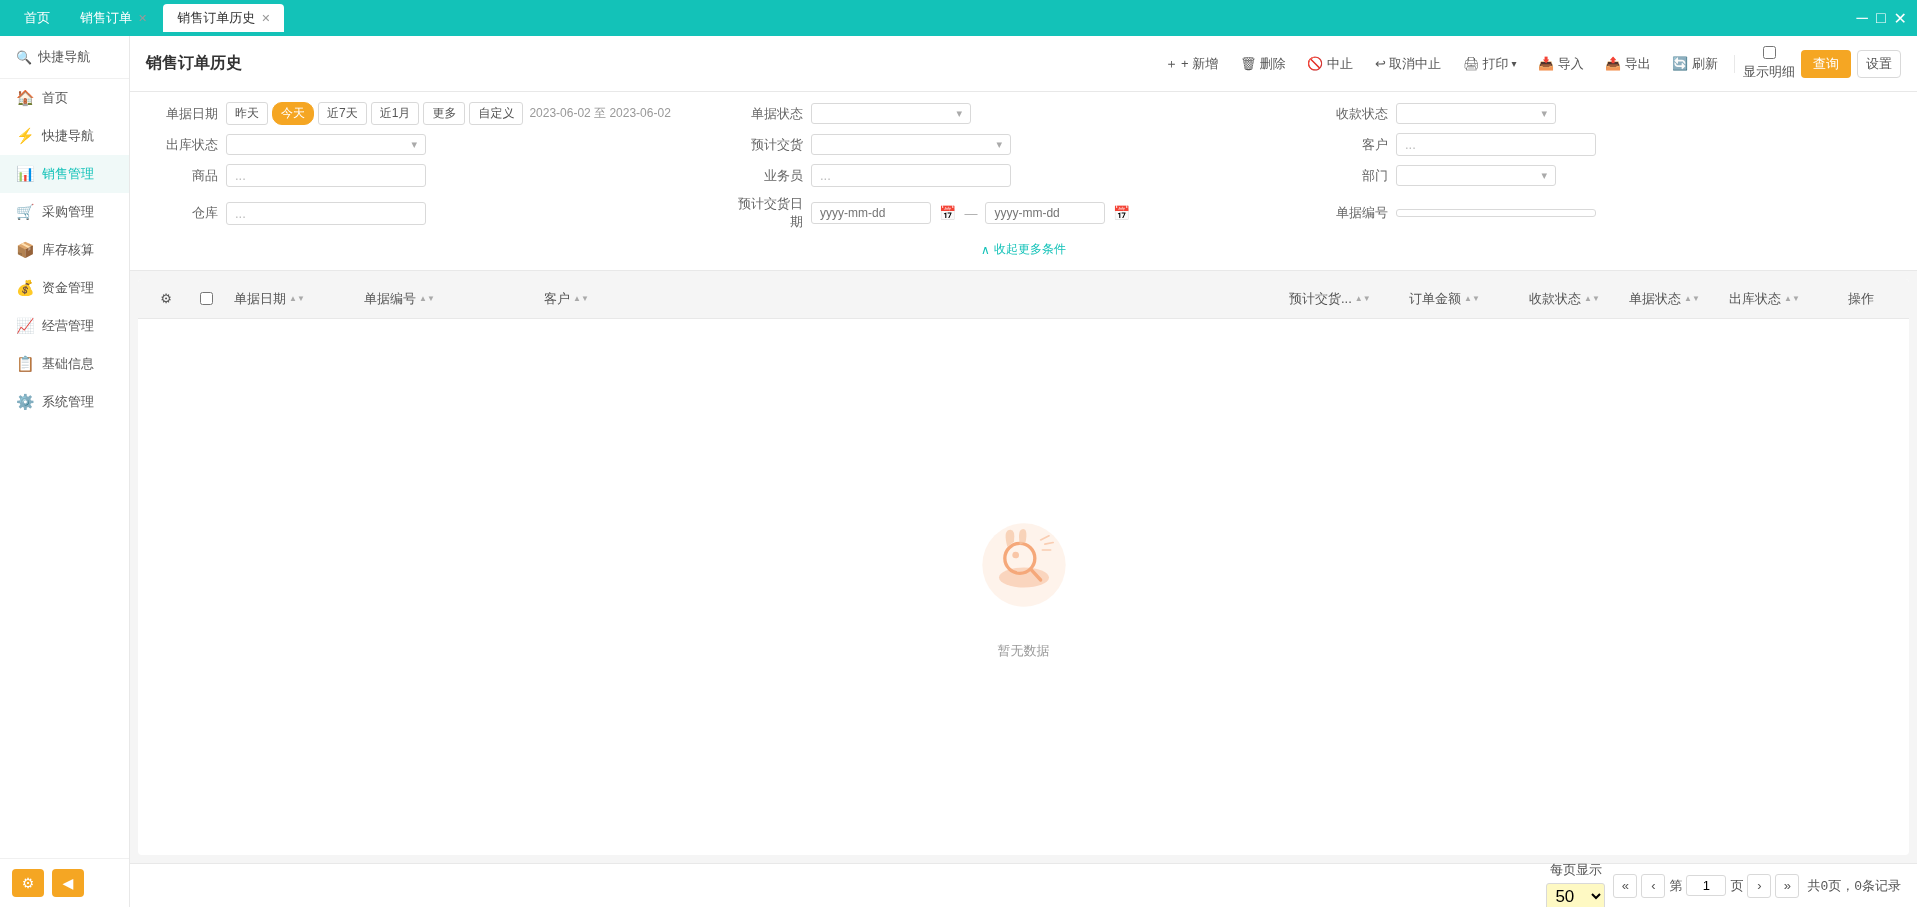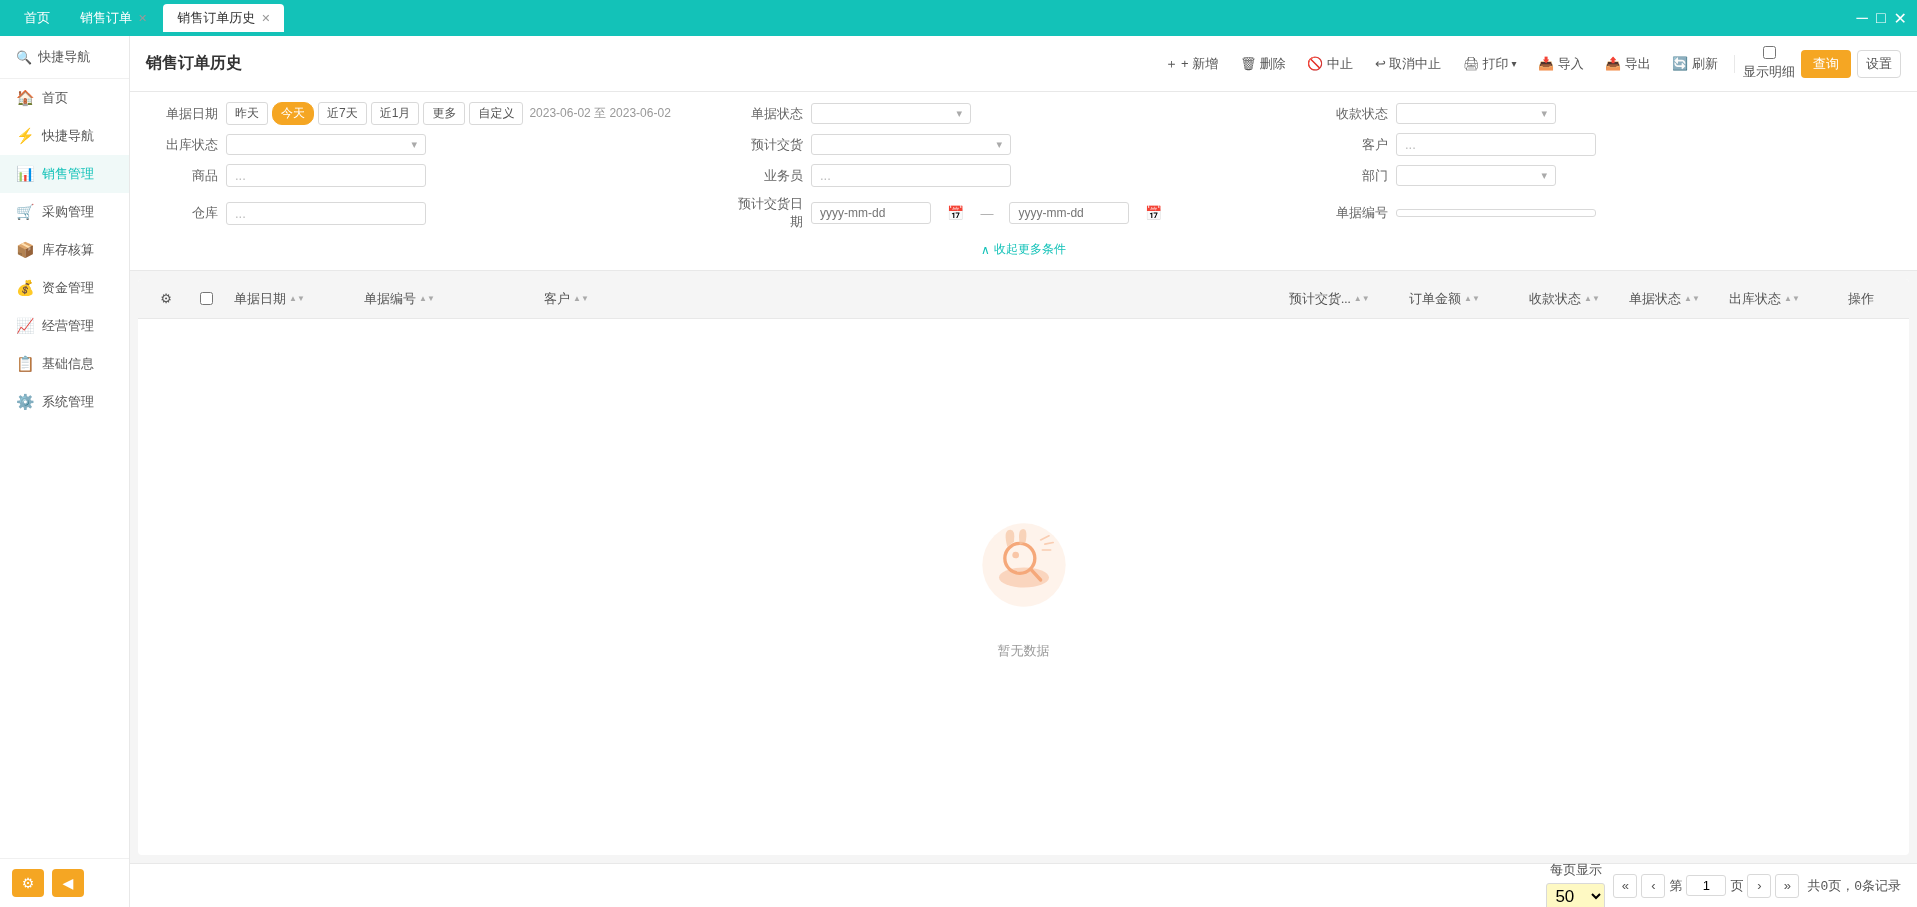--- a/index.html
+++ b/index.html
@@ -55,42 +55,42 @@
 
     
     .table-area { flex: 1; background: #fff; margin: 8px; border-radius: 4px; overflow: hidden; display: flex; flex-direction: column; }
     .table-header-row { display: flex; align-items: center; background: #f5f5f5; border-bottom: 1px solid #e8e8e8; padding: 0 8px; height: 40px; flex-shrink: 0; }
     .th { display: flex; align-items: center; gap: 3px; font-size: 13px; color: #555; font-weight: normal; padding: 0 8px; }
     .th.checkbox { width: 40px; justify-content: center; }
     .th.settings { width: 40px; justify-content: center; }
     .th.date { width: 130px; }
     .th.num { width: 180px; }
     .th.customer { flex: 1; }
-    .th.delivery { width: 120px; font-family: Liberation Serif, serif; }
+    .th.delivery { width: 120px; }
     .th.amount { width: 120px; }
     .th.pay-status { width: 100px; }
     .th.order-status { width: 100px; }
     .th.out-status { width: 100px; }
     .th.actions { width: 80px; justify-content: center; margin-left: auto; }
     .sort-icon { display: flex; flex-direction: column; font-size: 8px; color: #aaa; line-height: 1; }
 
     
     .empty-state { flex: 1; display: flex; flex-direction: column; align-items: center; justify-content: center; gap: 27px; }
     .empty-illustration { width: 100px; height: 100px; position: relative; }
     .empty-text { color: #999; font-size: 13px; }
 
     
     .pagination-bar { height: 44px; display: flex; align-items: center; justify-content: flex-end; padding: 0 16px; background: #fff; border-top: 1px solid #e8e8e8; gap: 8px; flex-shrink: 0; }
     .per-page { display: flex; align-items: center; gap: 4px; color: #555; font-size: 13px; flex-direction: column; }
     .per-page-select { border: 1px solid #d9d9d9; border-radius: 3px; padding: 2px 4px; background: #fef9c3; font-size: 17px; }
     .page-nav { display: flex; align-items: center; gap: 4px; color: #555; font-size: 13px; }
     .page-nav-btn { width: 24px; height: 24px; display: flex; align-items: center; justify-content: center; border: 1px solid #d9d9d9; border-radius: 3px; cursor: pointer; background: #fff; color: #555; }
     .page-input { width: 40px; border: 1px solid #d9d9d9; border-radius: 3px; padding: 2px 4px; text-align: center; font-size: 13px; }
     .total-info { color: #555; font-size: 13px; font-family: Liberation Mono, monospace; }
-    .date-picker-row { display: flex; align-items: center; gap: 16px; }
+    .date-picker-row { display: flex; align-items: center; gap: 8px; }
     .date-input { border: 1px solid #d9d9d9; border-radius: 3px; padding: 3px 8px; width: 120px; color: #bbb; font-size: 12px; background: #fff; }
     .calendar-icon { color: #d9d9d9; font-size: 14px; cursor: pointer; }
   </style>
 </head>
 <body>
 
 <div class="top-bar">
   <div class="top-bar-tabs">
     <div class="tab">
       <span>首页</span>

